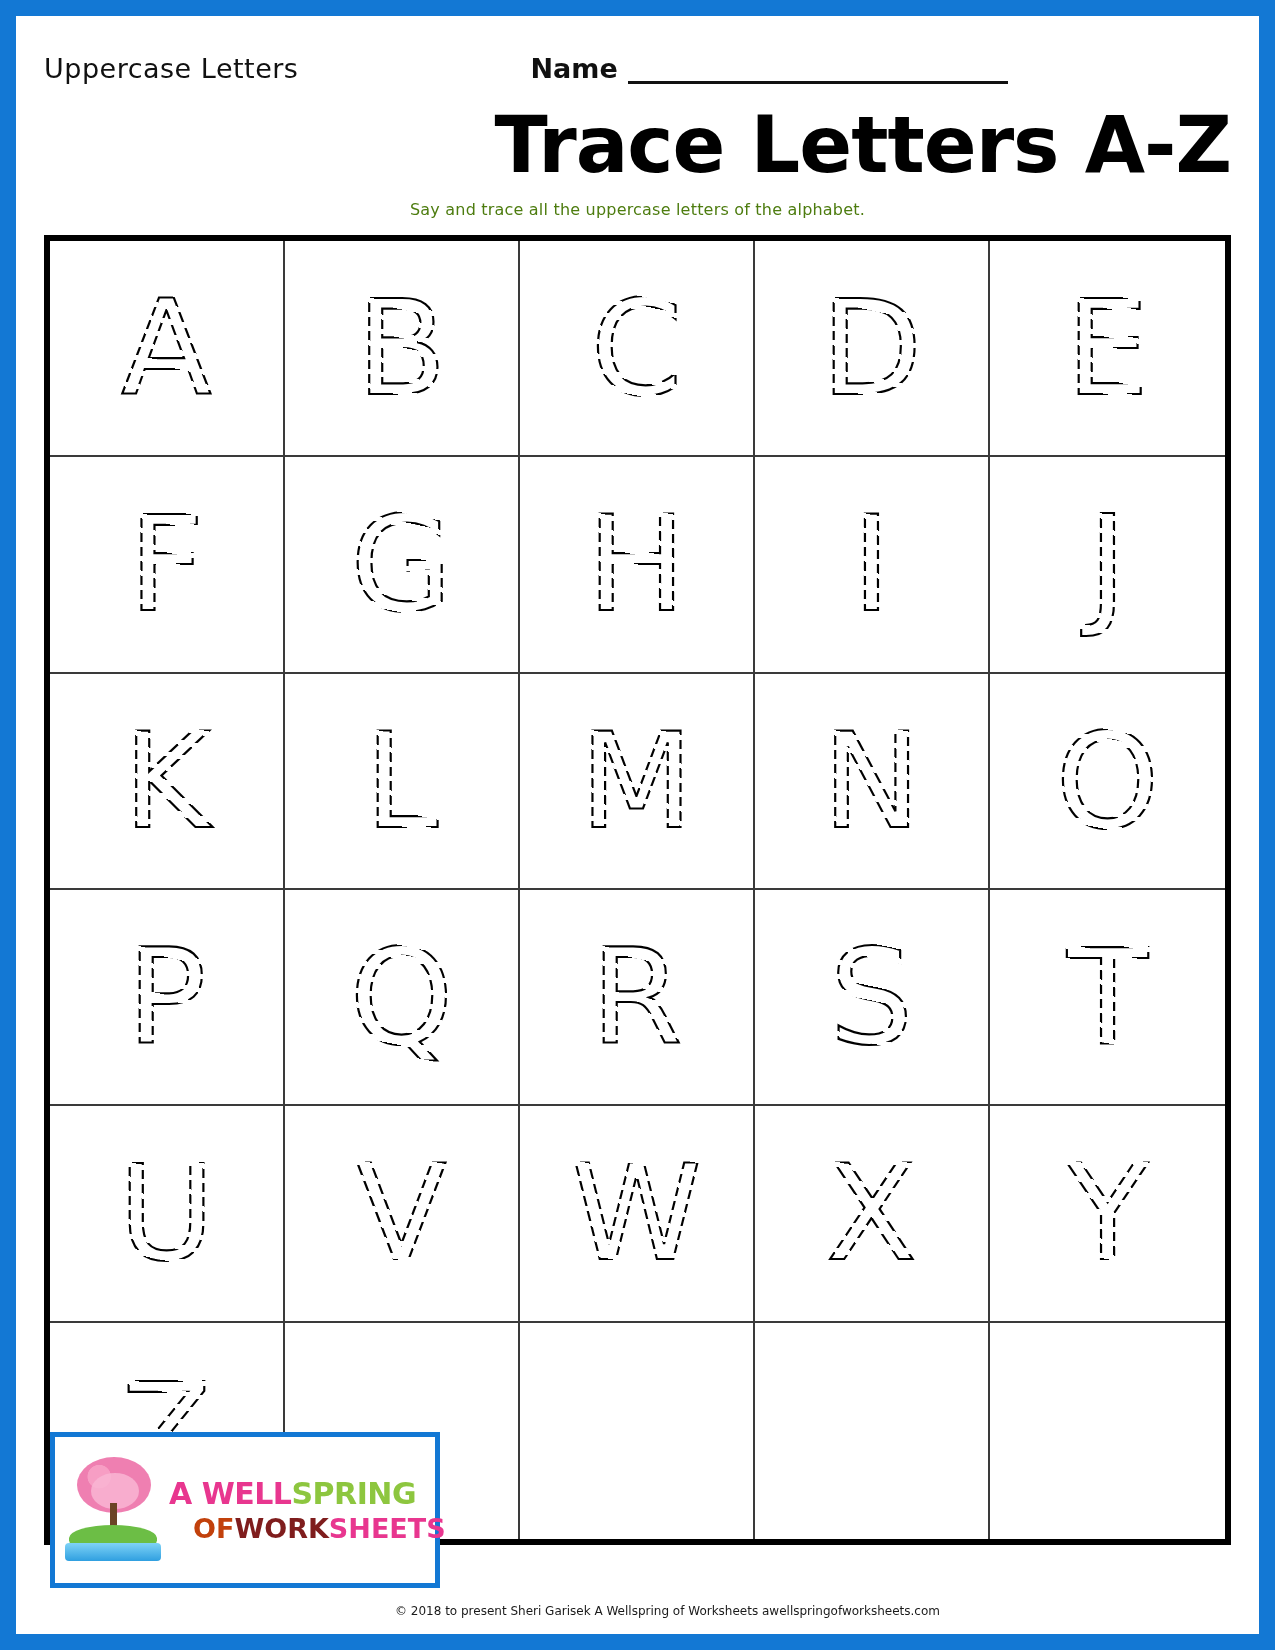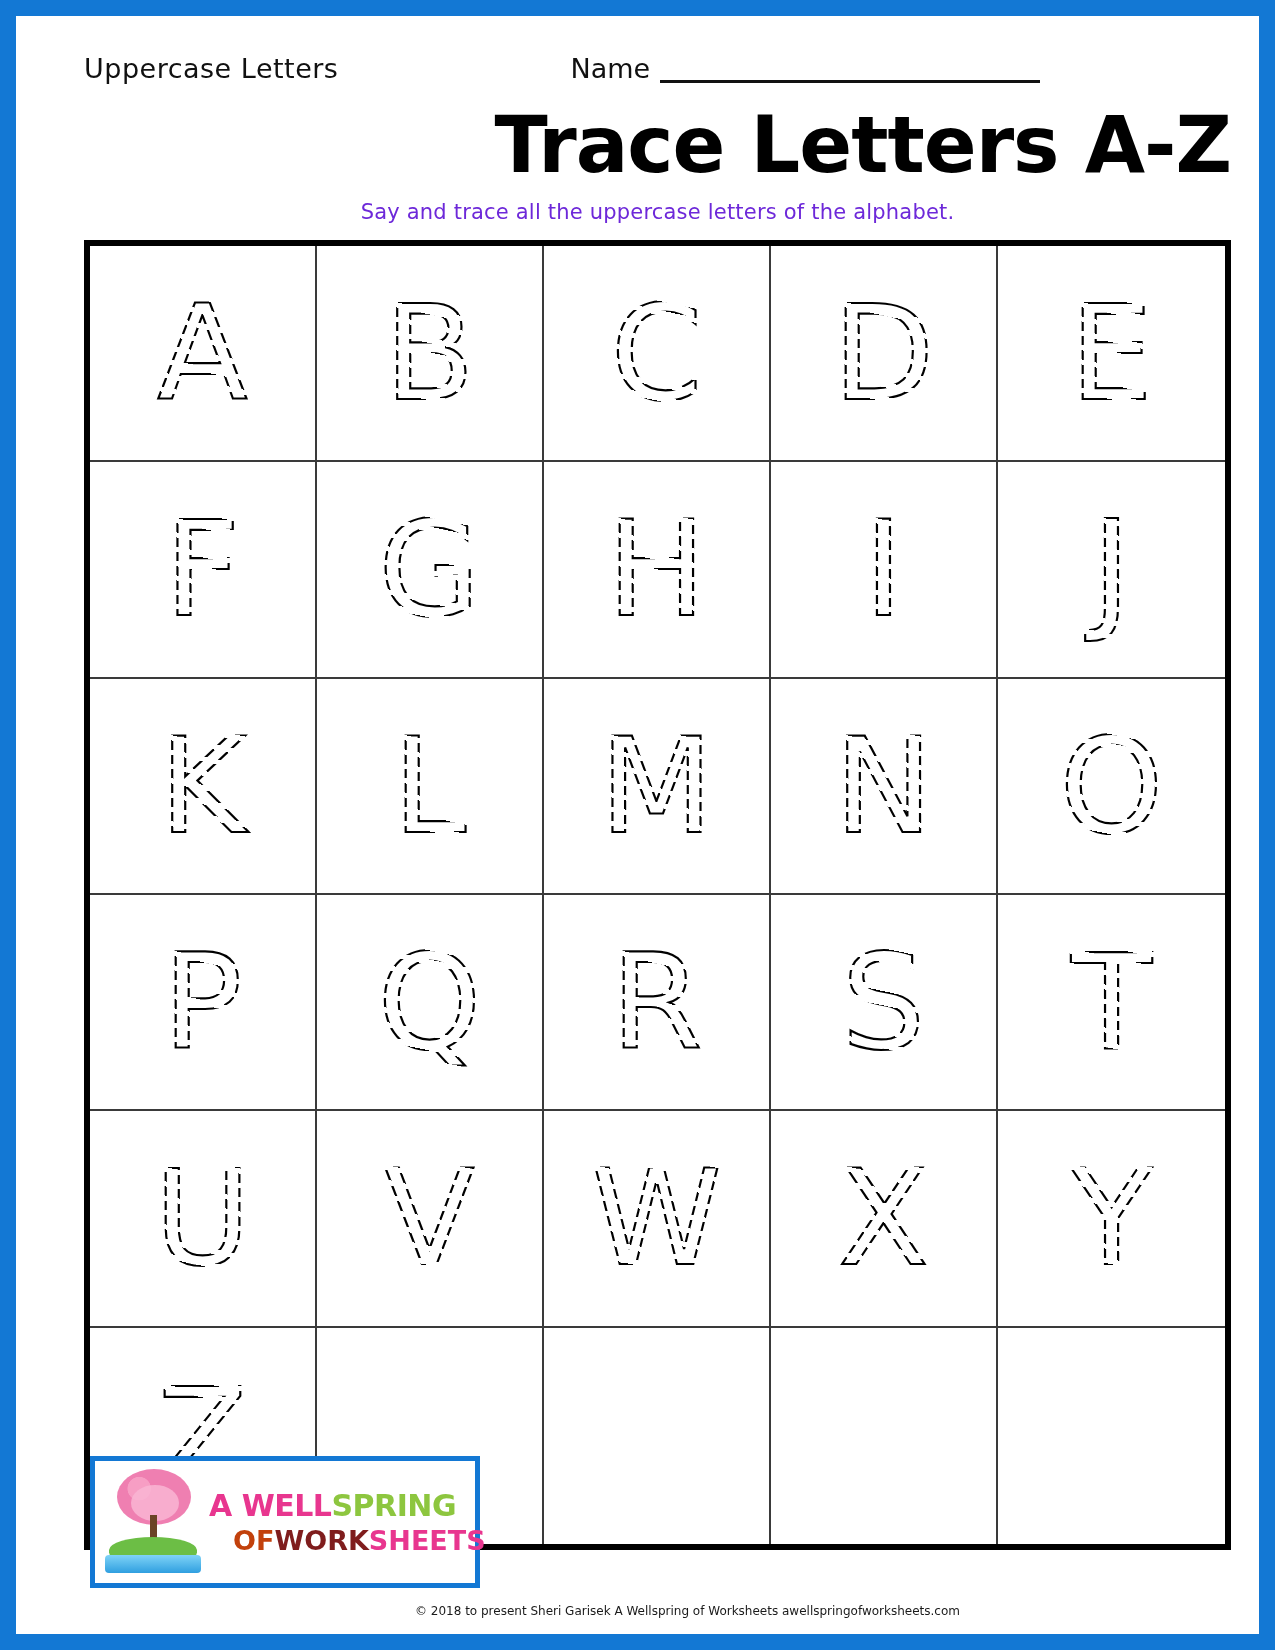--- a/index.html
+++ b/index.html
@@ -30,65 +30,65 @@
     bottom: 16px;
     background: #ffffff;
     box-sizing: border-box;
   }
   .sheet {
     position: absolute;
     left: 28px;
     top: 14px;
     right: 28px;
     bottom: 8px;
-    margin-left: 40px;
   }
 
   
   .header-row {
     display: flex;
     align-items: flex-end;
     justify-content: flex-start;
     height: 54px;
   }
   .hdr-left {
     font-family: "DejaVu Sans", sans-serif;
     font-size: 27px;
     letter-spacing: 0.5px;
     color: #111111;
     white-space: nowrap;
   }
   .hdr-right {
     margin-left: 232px;
     display: flex;
-    align-items: center;
+    align-items: flex-end;
     font-size: 27px;
     color: #111111;
+    font-weight: bold;
   }
   .name-line {
     display: inline-block;
     width: 380px;
     border-bottom: 3px solid #111111;
     height: 26px;
     margin-left: 10px;
   }
 
   .title {
     text-align: right;
     font-size: 78px;
     font-weight: 700;
     letter-spacing: -1px;
     color: #000000;
     margin-top: 22px;
     line-height: 1;
   }
   .subtitle {
     text-align: center;
-    font-size: 21px;
-    color: #6d28d9;
+    font-size: 16px;
+    color: #4d7c0f;
     margin-top: 16px;
     letter-spacing: 0.2px;
   }
 
   
   .grid {
     margin-top: 16px;
     border: 6px solid #000000;
     box-sizing: border-box;
     display: grid;
@@ -143,21 +143,21 @@
     left: 0;
     right: 0;
     bottom: 0;
     height: 190px;
   }
   .logo-box {
     position: absolute;
     left: 6px;
     bottom: 38px;
     width: 390px;
-    height: 132px;
+    height: 156px;
     border: 5px solid #1378d4;
     background: #ffffff;
     display: flex;
     align-items: center;
     box-sizing: border-box;
     padding: 6px 10px;
   }
   .tree {
     width: 96px;
     height: 110px;

